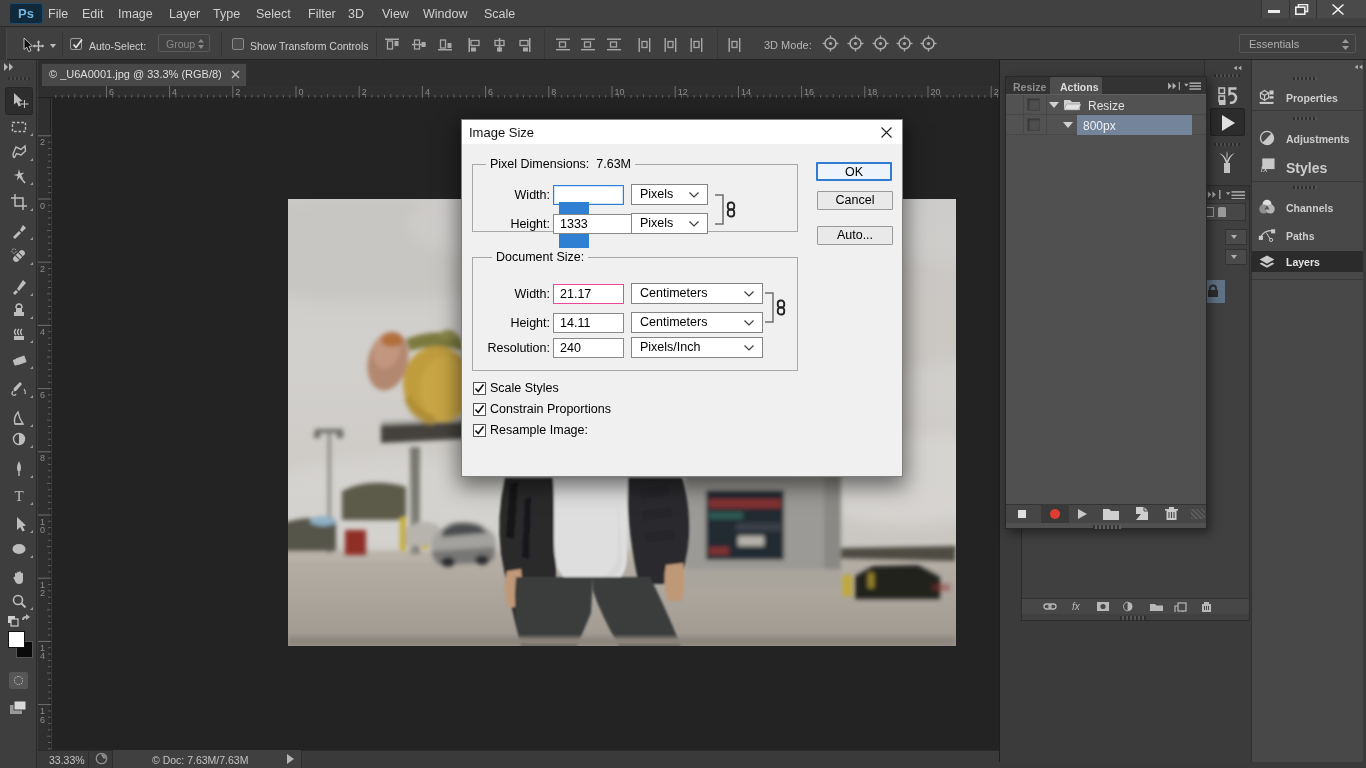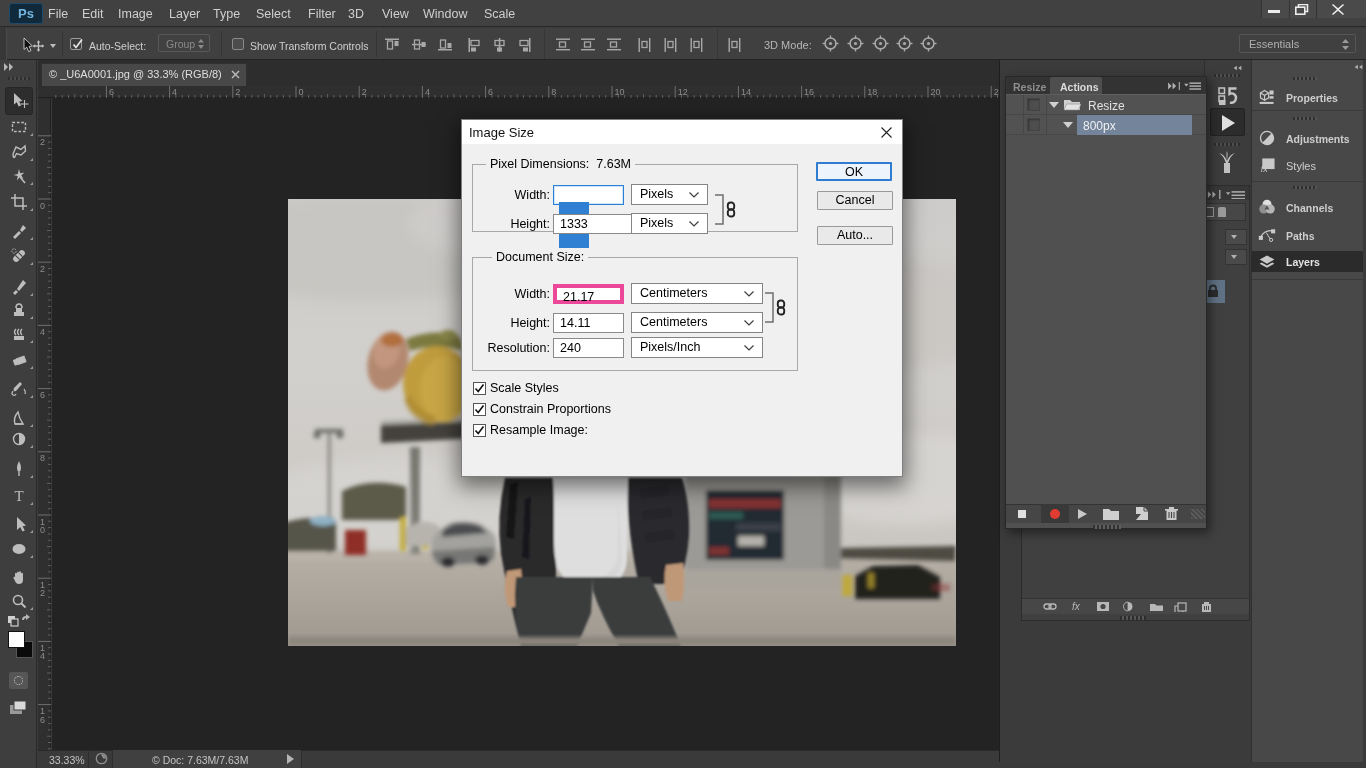--- a/index.html
+++ b/index.html
@@ -818,21 +818,21 @@
 <div class="abs txt" style="left:1286px;top:92px;font-size:10.5px;font-weight:bold;color:#cdcdcd">Properties</div>
     <svg class="abs" style="left:1258px;top:129px" width="18" height="18" viewBox="0 0 22 22">
       <circle cx="11" cy="11" r="8" fill="none" stroke="#c9c9c9" stroke-width="1.6"></circle>
       <path d="M5.3 16.7 A8 8 0 0 0 16.7 5.3 Z" fill="#c9c9c9"></path>
     </svg>
 <div class="abs txt" style="left:1286px;top:133px;font-size:10.5px;font-weight:bold;color:#cdcdcd">Adjustments</div>
     <svg class="abs" style="left:1259px;top:156px" width="18" height="18" viewBox="0 0 22 22">
       <rect x="4" y="3" width="15" height="13" fill="#c9c9c9"></rect>
       <text x="2" y="20" font-size="11" font-style="italic" fill="#c9c9c9">fx</text>
     </svg>
-<div class="abs txt" style="left:1286px;top:160px;font-size:11px;font-weight:normal;color:#cdcdcd">Styles</div>
+<div class="abs txt" style="left:1286px;top:160px;font-size:14px;font-weight:bold;color:#cdcdcd">Styles</div>
     <svg class="abs" style="left:1258px;top:198px" width="18" height="18" viewBox="0 0 22 22">
       <circle cx="11" cy="7.5" r="5.5" fill="#e0e0e0"></circle>
       <circle cx="7" cy="13.5" r="5.5" fill="#8f8f8f"></circle>
       <circle cx="15" cy="13.5" r="5.5" fill="#b5b5b5"></circle>
       <path d="M11 9 L14 14 L8 14 Z" fill="#565656"></path>
     </svg>
 <div class="abs txt" style="left:1286px;top:202px;font-size:10.5px;font-weight:bold;color:#cdcdcd">Channels</div>
     <svg class="abs" style="left:1258px;top:226px" width="18" height="18" viewBox="0 0 22 22">
       <path d="M3 14 Q8 4 19 6" fill="none" stroke="#c9c9c9" stroke-width="1.5"></path>
       <rect x="1" y="12" width="5" height="5" fill="#c9c9c9"></rect>
@@ -945,21 +945,21 @@
  <div class="abs" style="left:354px;top:42px;width:76px;height:19px;background:#e9e9e9;border:2px solid #2f7cd0;background:#edf4fb;border-radius:1px;text-align:center">
  <span style="position:relative;top:1px">OK</span></div>
       <div class="abs" style="left:355px;top:71px;width:76px;height:19px;background:#e9e9e9;border:1px solid #999999;border-radius:1px;text-align:center">
  <span style="position:relative;top:1px">Cancel</span></div>
       <div class="abs" style="left:355px;top:106px;width:76px;height:19px;background:#e9e9e9;border:1px solid #999999;border-radius:1px;text-align:center">
  <span style="position:relative;top:1px">Auto...</span></div>
 
  <div class="abs" style="left:10px;top:137px;width:326px;height:114px;border:1px solid #a8a8a8"></div>
  <div class="abs" style="left:30px;top:130px;background:#f0f0f0;padding:0 4px">Document Size:</div>
  <div class="abs" style="left:40px;top:167px;width:48px;text-align:right">Width:</div>
- <div class="abs" style="left:91px;top:164px;width:71px;height:20px;background:#fff;border:4px solid #ec4899">
+ <div class="abs" style="left:91px;top:164px;width:71px;height:20px;background:#fff;border:1px solid #ec4899">
         <span style="position:absolute;left:6px;top:2px">21.17</span>
       </div>
  <div class="abs" style="left:40px;top:196px;width:48px;text-align:right">Height:</div>
  <div class="abs" style="left:91px;top:193px;width:71px;height:20px;background:#fff;border:1px solid #8a8a8a">
         <span style="position:absolute;left:6px;top:2px">14.11</span>
       </div>
  <div class="abs" style="left:23px;top:221px;width:65px;text-align:right">Resolution:</div>
  <div class="abs" style="left:91px;top:218px;width:71px;height:20px;background:#fff;border:1px solid #8a8a8a">
         <span style="position:absolute;left:6px;top:2px">240</span>
       </div>

